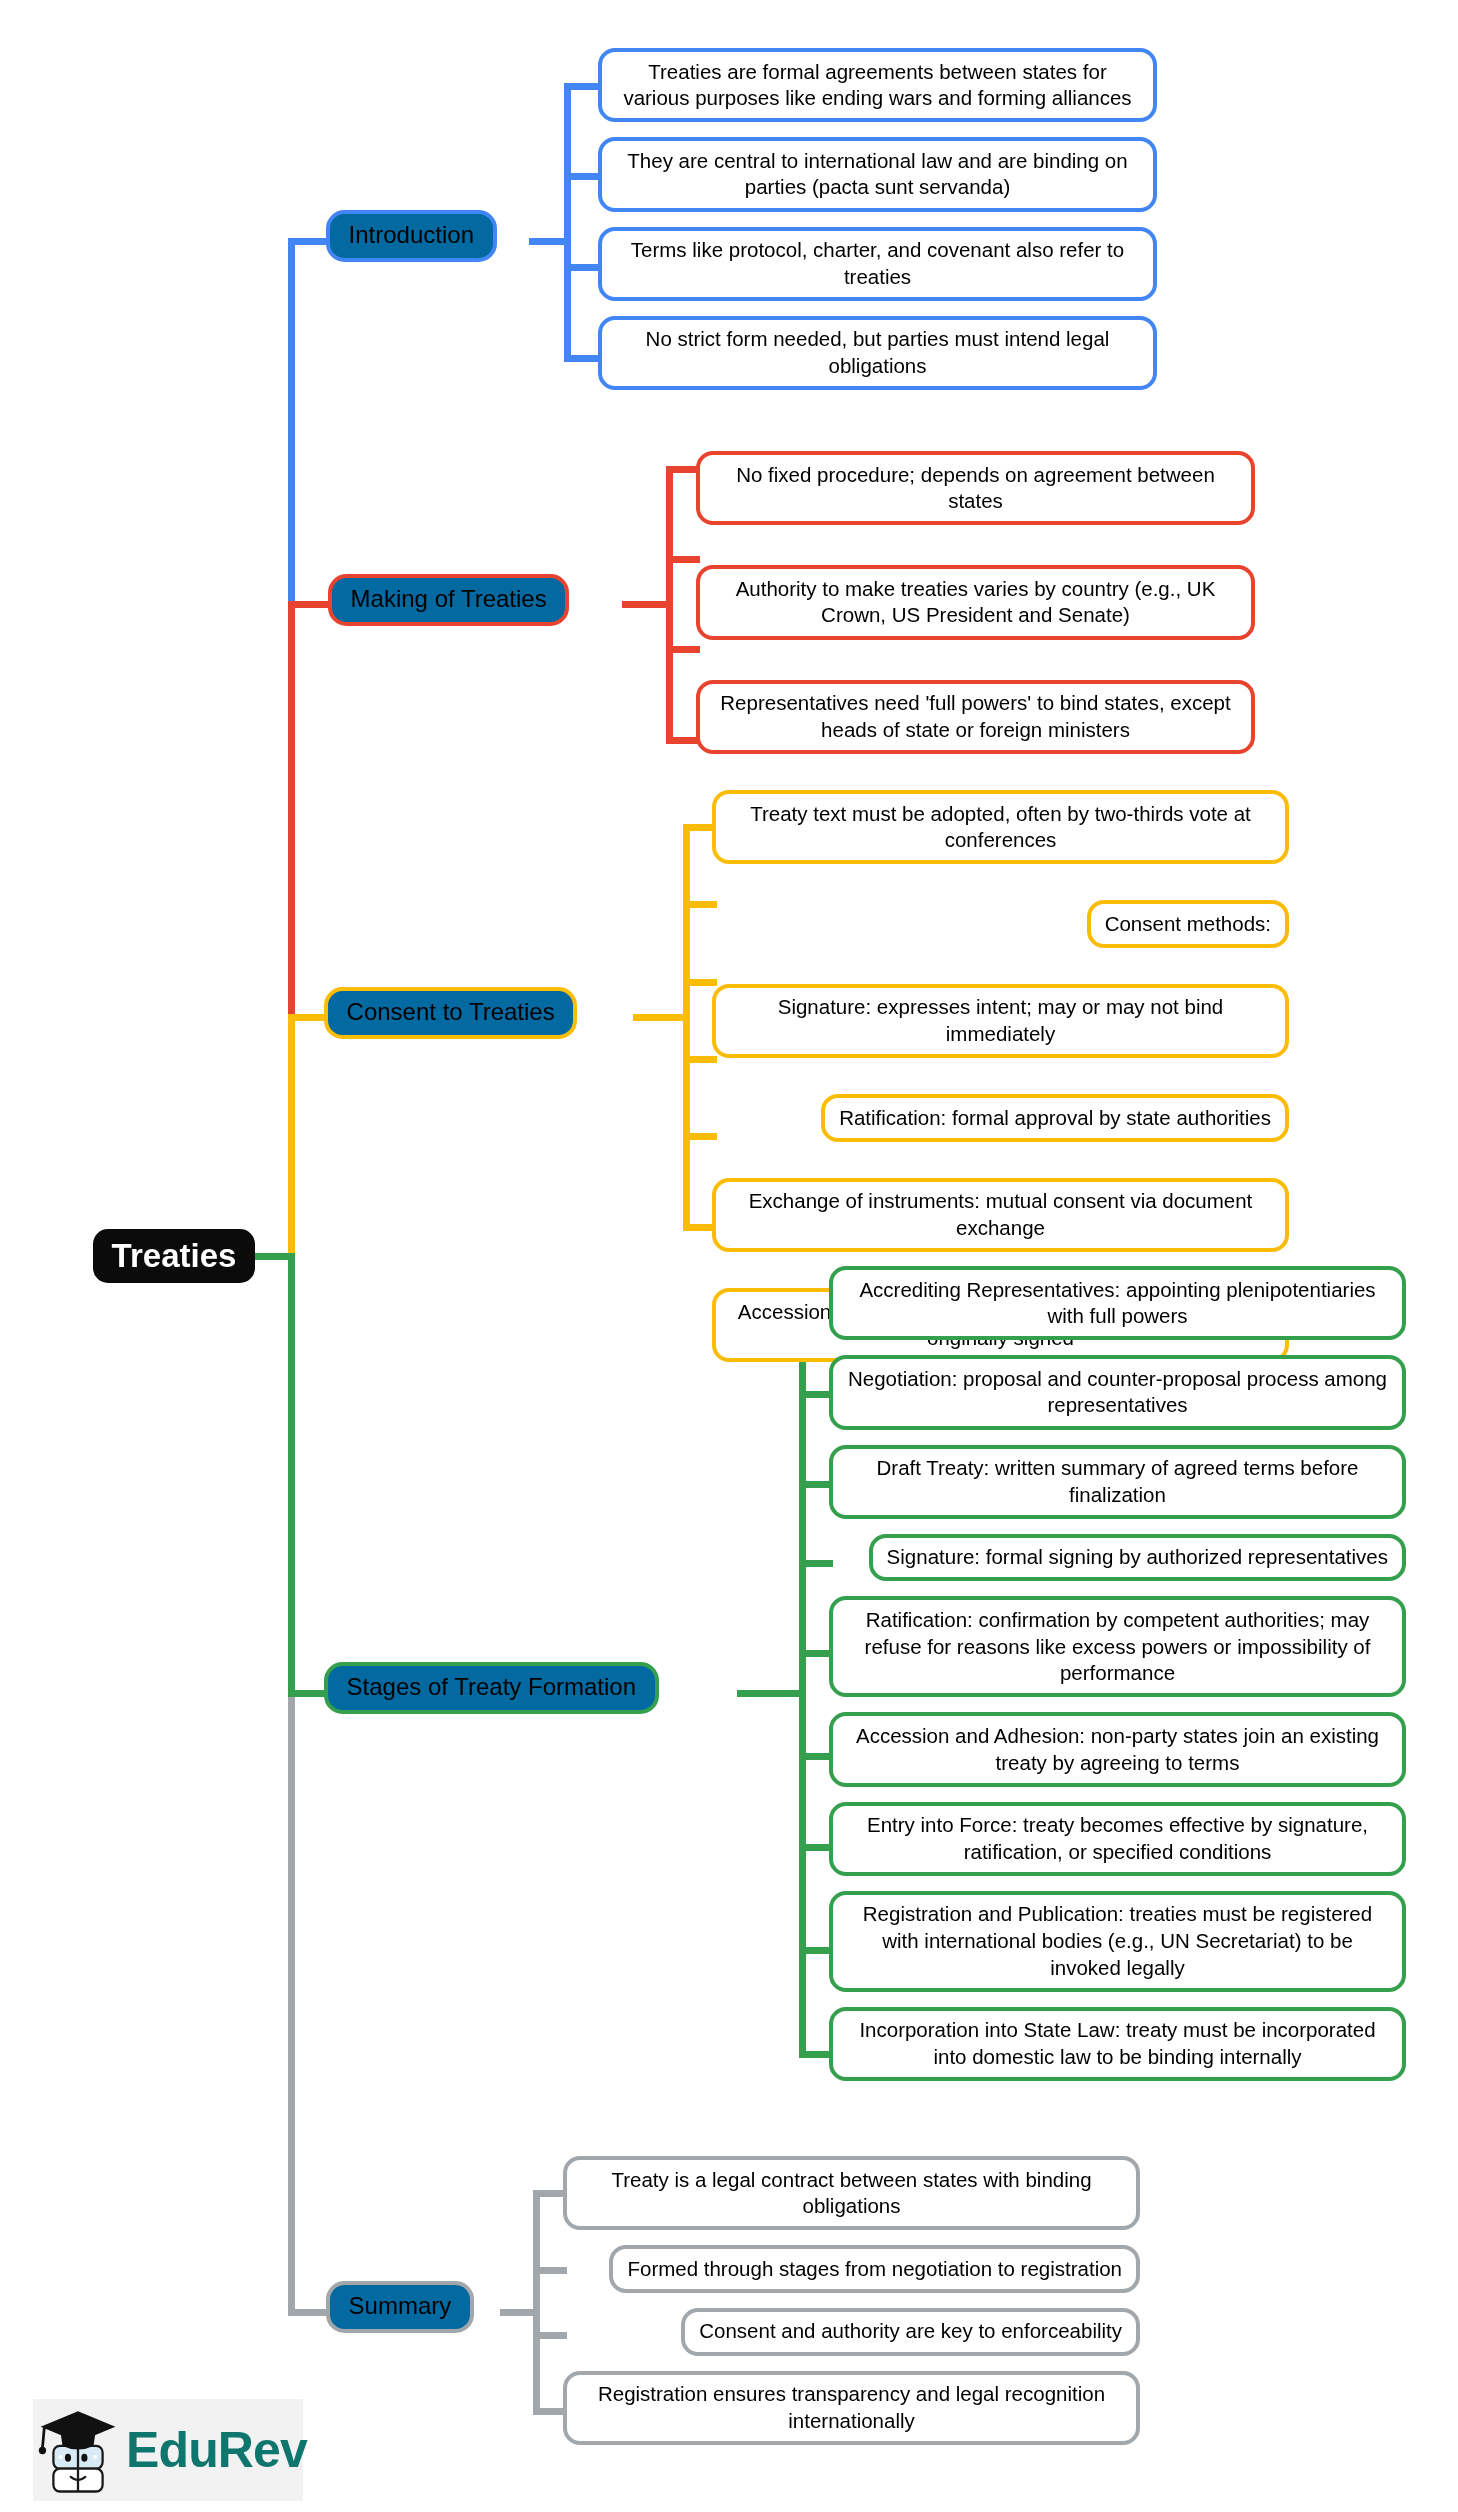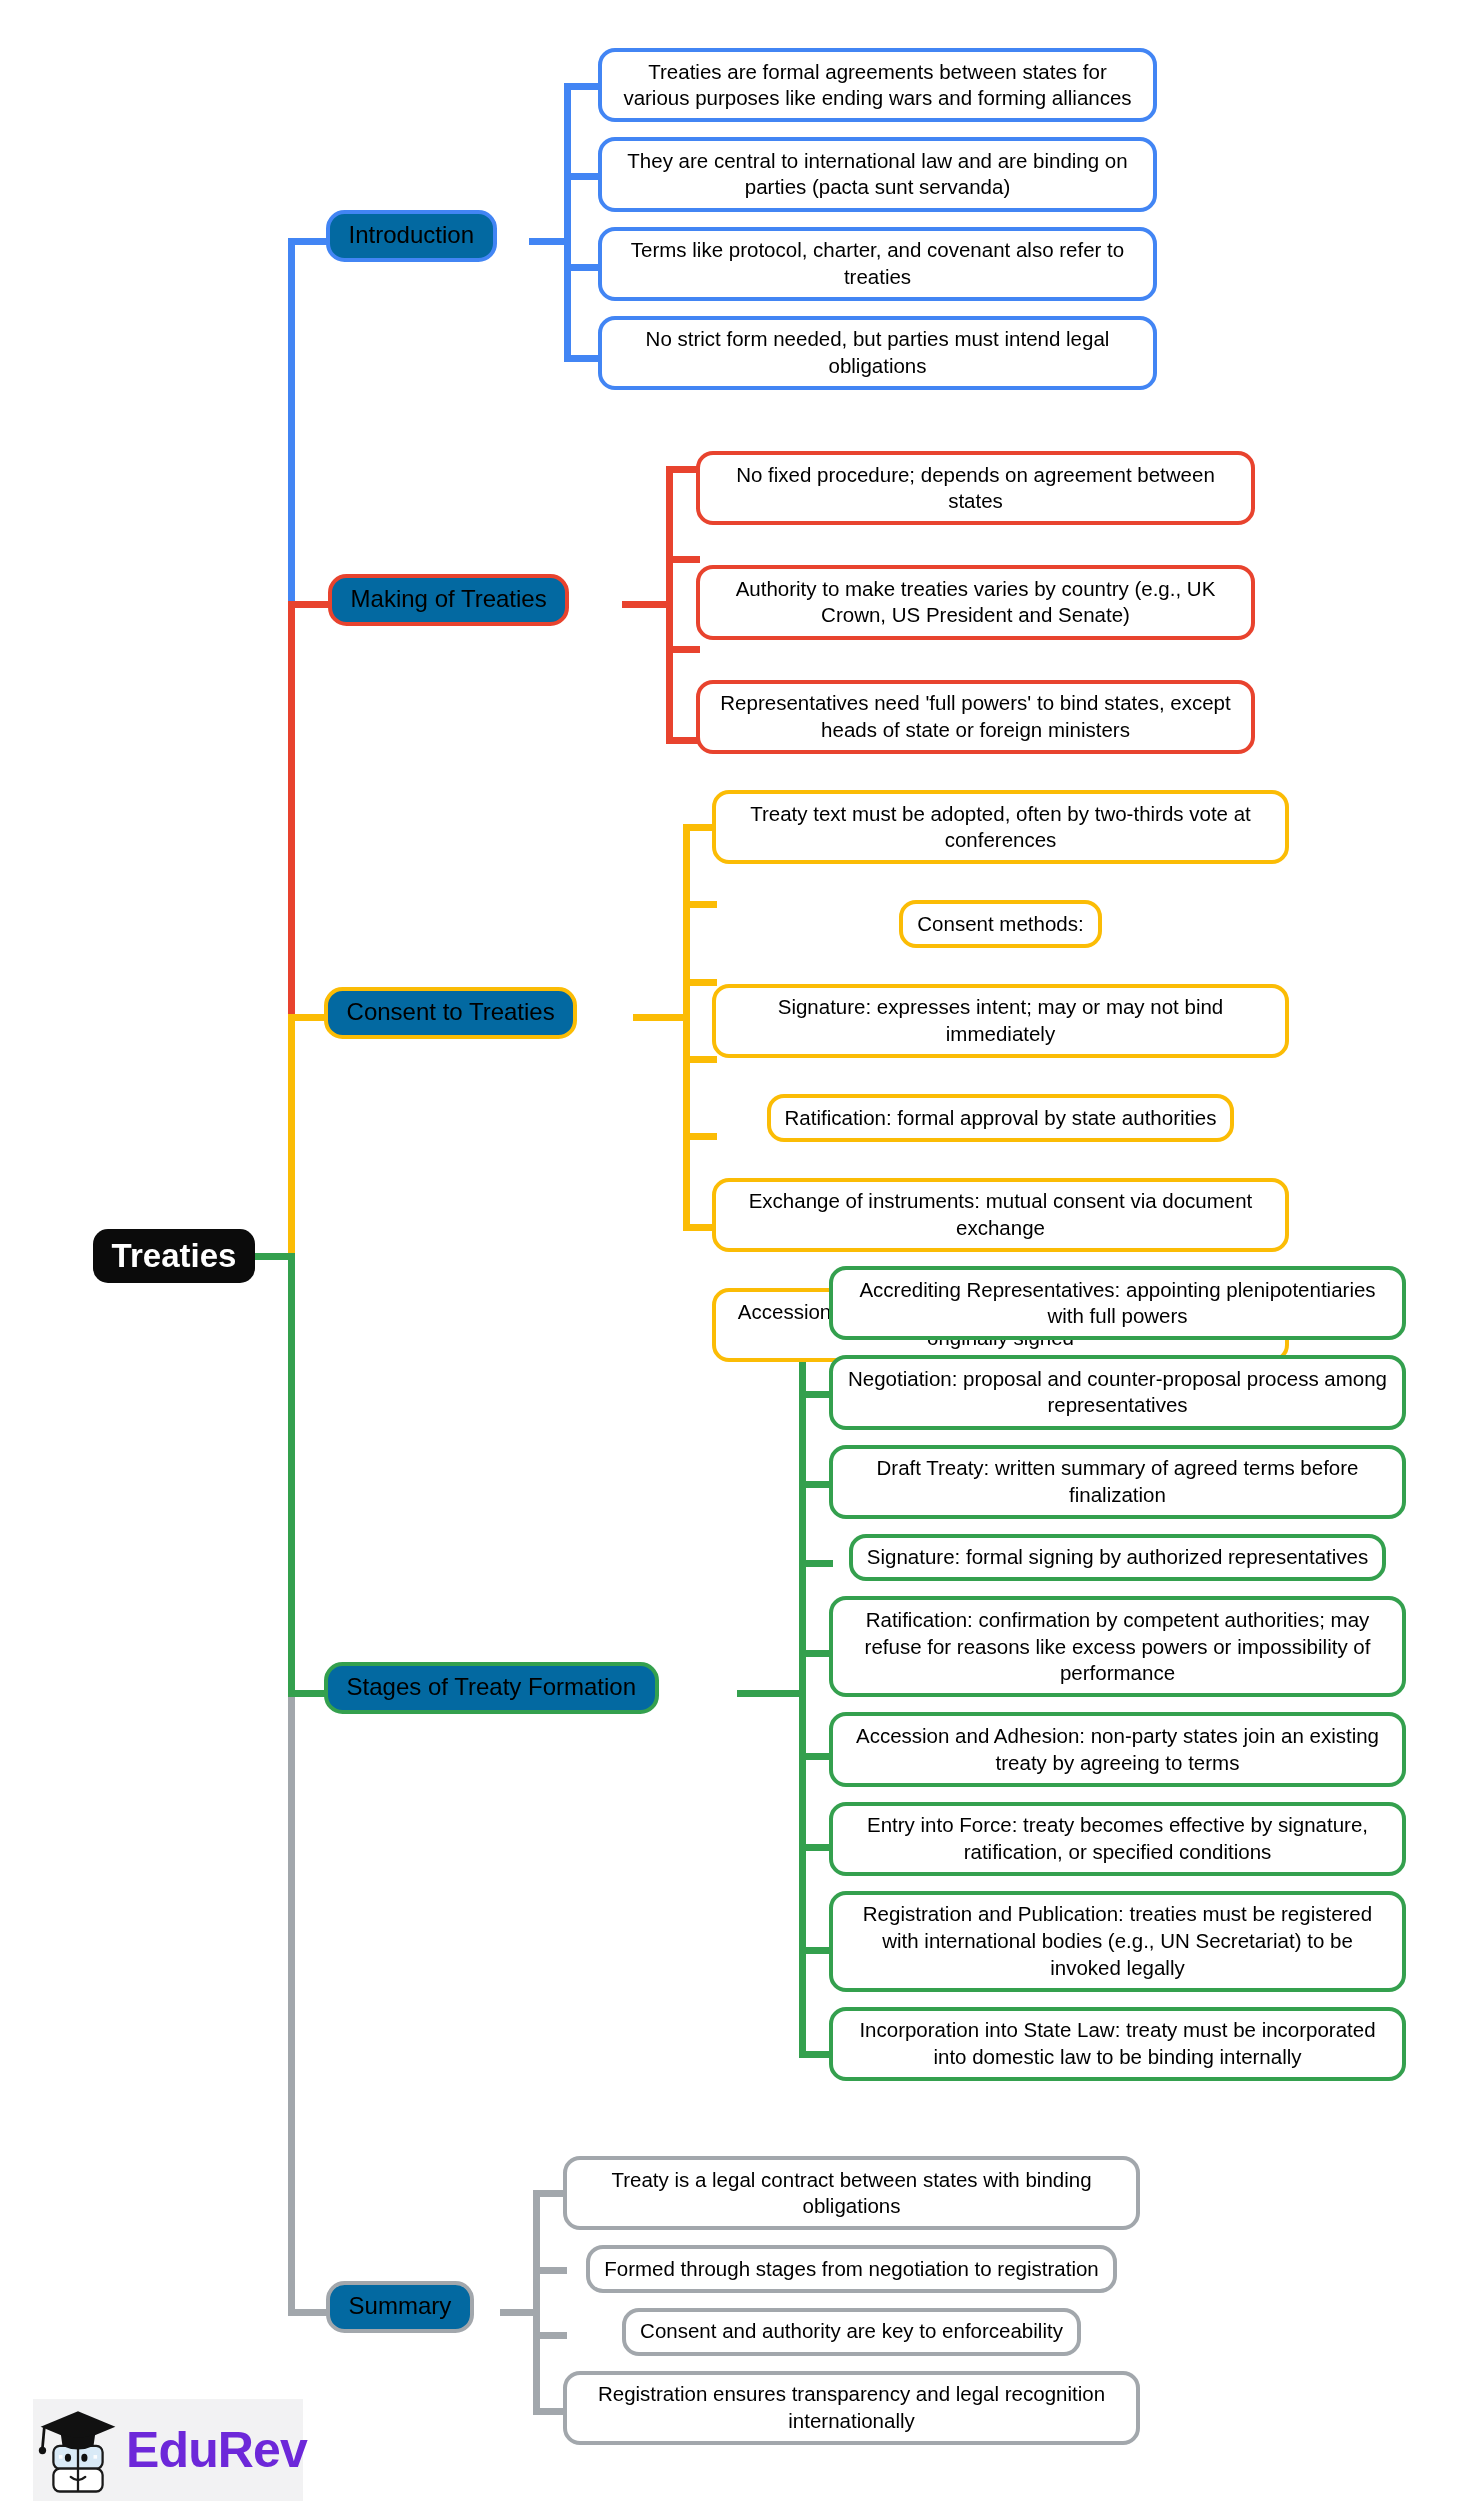--- a/index.html
+++ b/index.html
@@ -33,21 +33,21 @@
     line-height:1.2;
     padding:7.4px 18.6px;
     border-radius:15px;
     white-space:nowrap;
     z-index:3;
   }
   .children{
     position:absolute;
     display:flex;
     flex-direction:column;
-    align-items:center;
+    align-items:flex-end;
     gap:15px;
     z-index:2;
   }
   .node{
     box-sizing:border-box;
     background:#fff;
     border:4.7px solid #888;
     border-radius:17px;
     font-size:20.5px;
     line-height:1.3;
@@ -66,21 +66,21 @@
   .b3 .node{max-width:577px;}
   .b4 .node{max-width:577px;}
   .logo{
     position:absolute;left:33px;top:2399px;
     width:270px;height:102px;
     background:#f2f2f3;
     display:flex;align-items:center;
     z-index:4;
   }
   .logo-text{
-    font-size:50px;font-weight:bold;color:#6d28d9;
+    font-size:50px;font-weight:bold;color:#0f766e;
     margin-left:7.4px;letter-spacing:-0.9px;
   }
 </style>
 </head>
 <body>
 
 <div class="canvas">
 
   <div class="line" style="left:288px;top:238px;width:6.5px;height:369px;background:#4285f4;"></div>
   <div class="line" style="left:288px;top:602px;width:6.5px;height:419px;background:#e8432e;"></div>

